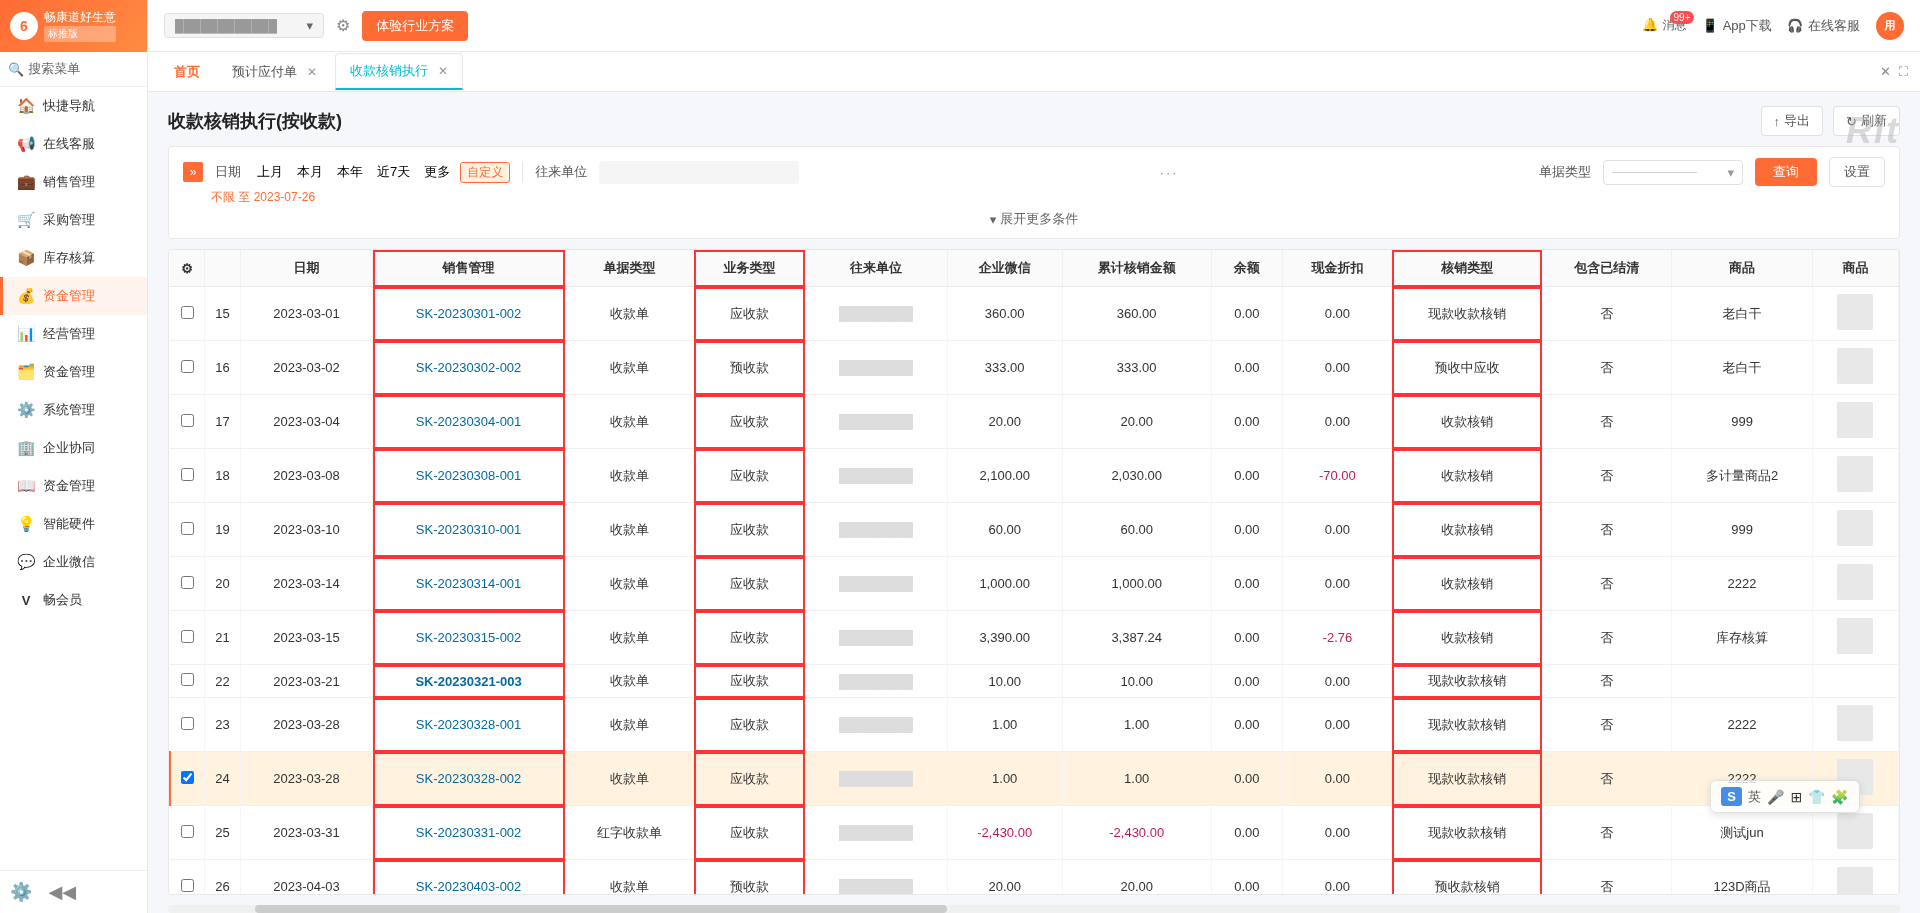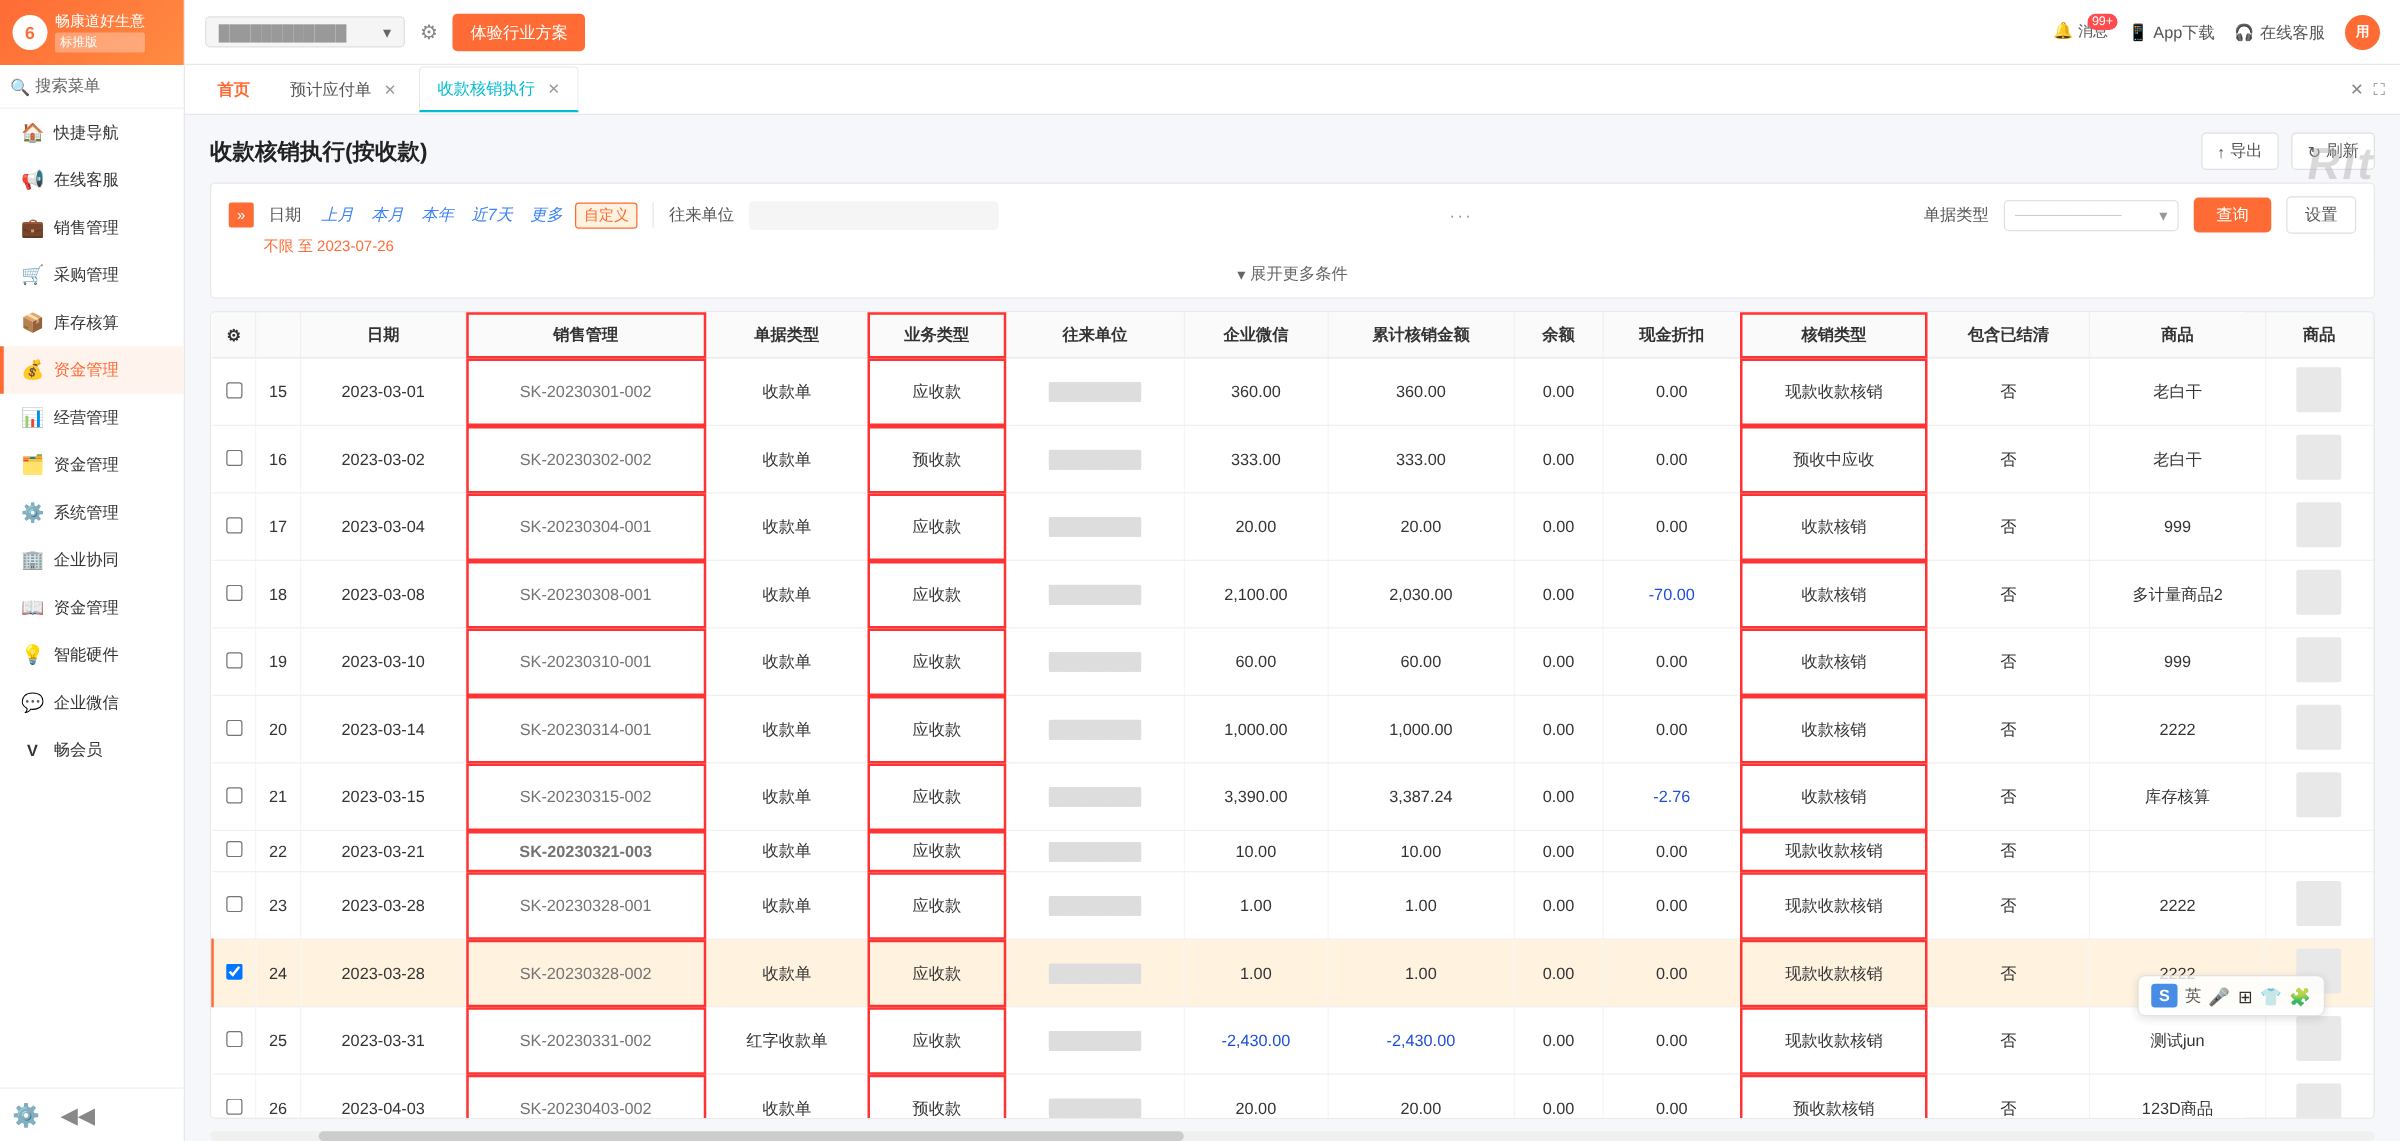--- a/index.html
+++ b/index.html
@@ -157,21 +157,21 @@
     .filter-row { display: flex; align-items: center; gap: 12px; flex-wrap: wrap; }
     .filter-expand-btn {
       background: #ff6b35; color: #fff;
       width: 20px; height: 20px;
       border-radius: 2px;
       display: flex; align-items: center; justify-content: center;
       font-size: 12px; cursor: pointer; flex-shrink: 0;
     }
     .filter-label { color: #555; white-space: nowrap; }
     .filter-date-btns { display: flex; gap: 6px; align-items: center; }
-    .filter-date-btn { color: #3b82f6; cursor: pointer; padding: 2px 4px; font-style: italic; }
+    .filter-date-btn { color: #000000; cursor: pointer; padding: 2px 4px; }
     .filter-custom-btn {
       background: #fff3e0; color: #ff6b35;
       border: 1px solid #ff6b35; padding: 1px 6px;
       border-radius: 3px; cursor: pointer; font-size: 12px;
     }
     .filter-date-range { color: #ff6b35; font-size: 12px; }
     .filter-divider { width: 1px; height: 20px; background: #e8e8e8; }
     .filter-input {
       border: 1px solid #e0e0e0; padding: 4px 8px;
       border-radius: 4px; min-width: 160px; color: #666;
@@ -222,22 +222,22 @@
     }
     tbody td {
       border-bottom: 1px solid #f0f0f0;
       border-right: 1px solid #f5f5f5;
       padding: 7px 10px;
       color: #333;
       text-align: center;
       white-space: nowrap;
     }
     tbody tr.row-selected { background: #fff3e0; border-left: 2px solid #ff6b35; }
-    .link-text { color: #737373; cursor: pointer; text-decoration: none; }
-    .negative { color: #1d4ed8; }
+    .link-text { color: #0369a1; cursor: pointer; text-decoration: none; }
+    .negative { color: #be185d; }
 
     .scrollbar-area {
       height: 8px; background: #f0f0f0;
       margin: 0 20px;
       border-radius: 4px;
       position: relative;
     }
     .scrollbar-thumb {
       height: 8px; width: 40%;
       background: #ccc;

